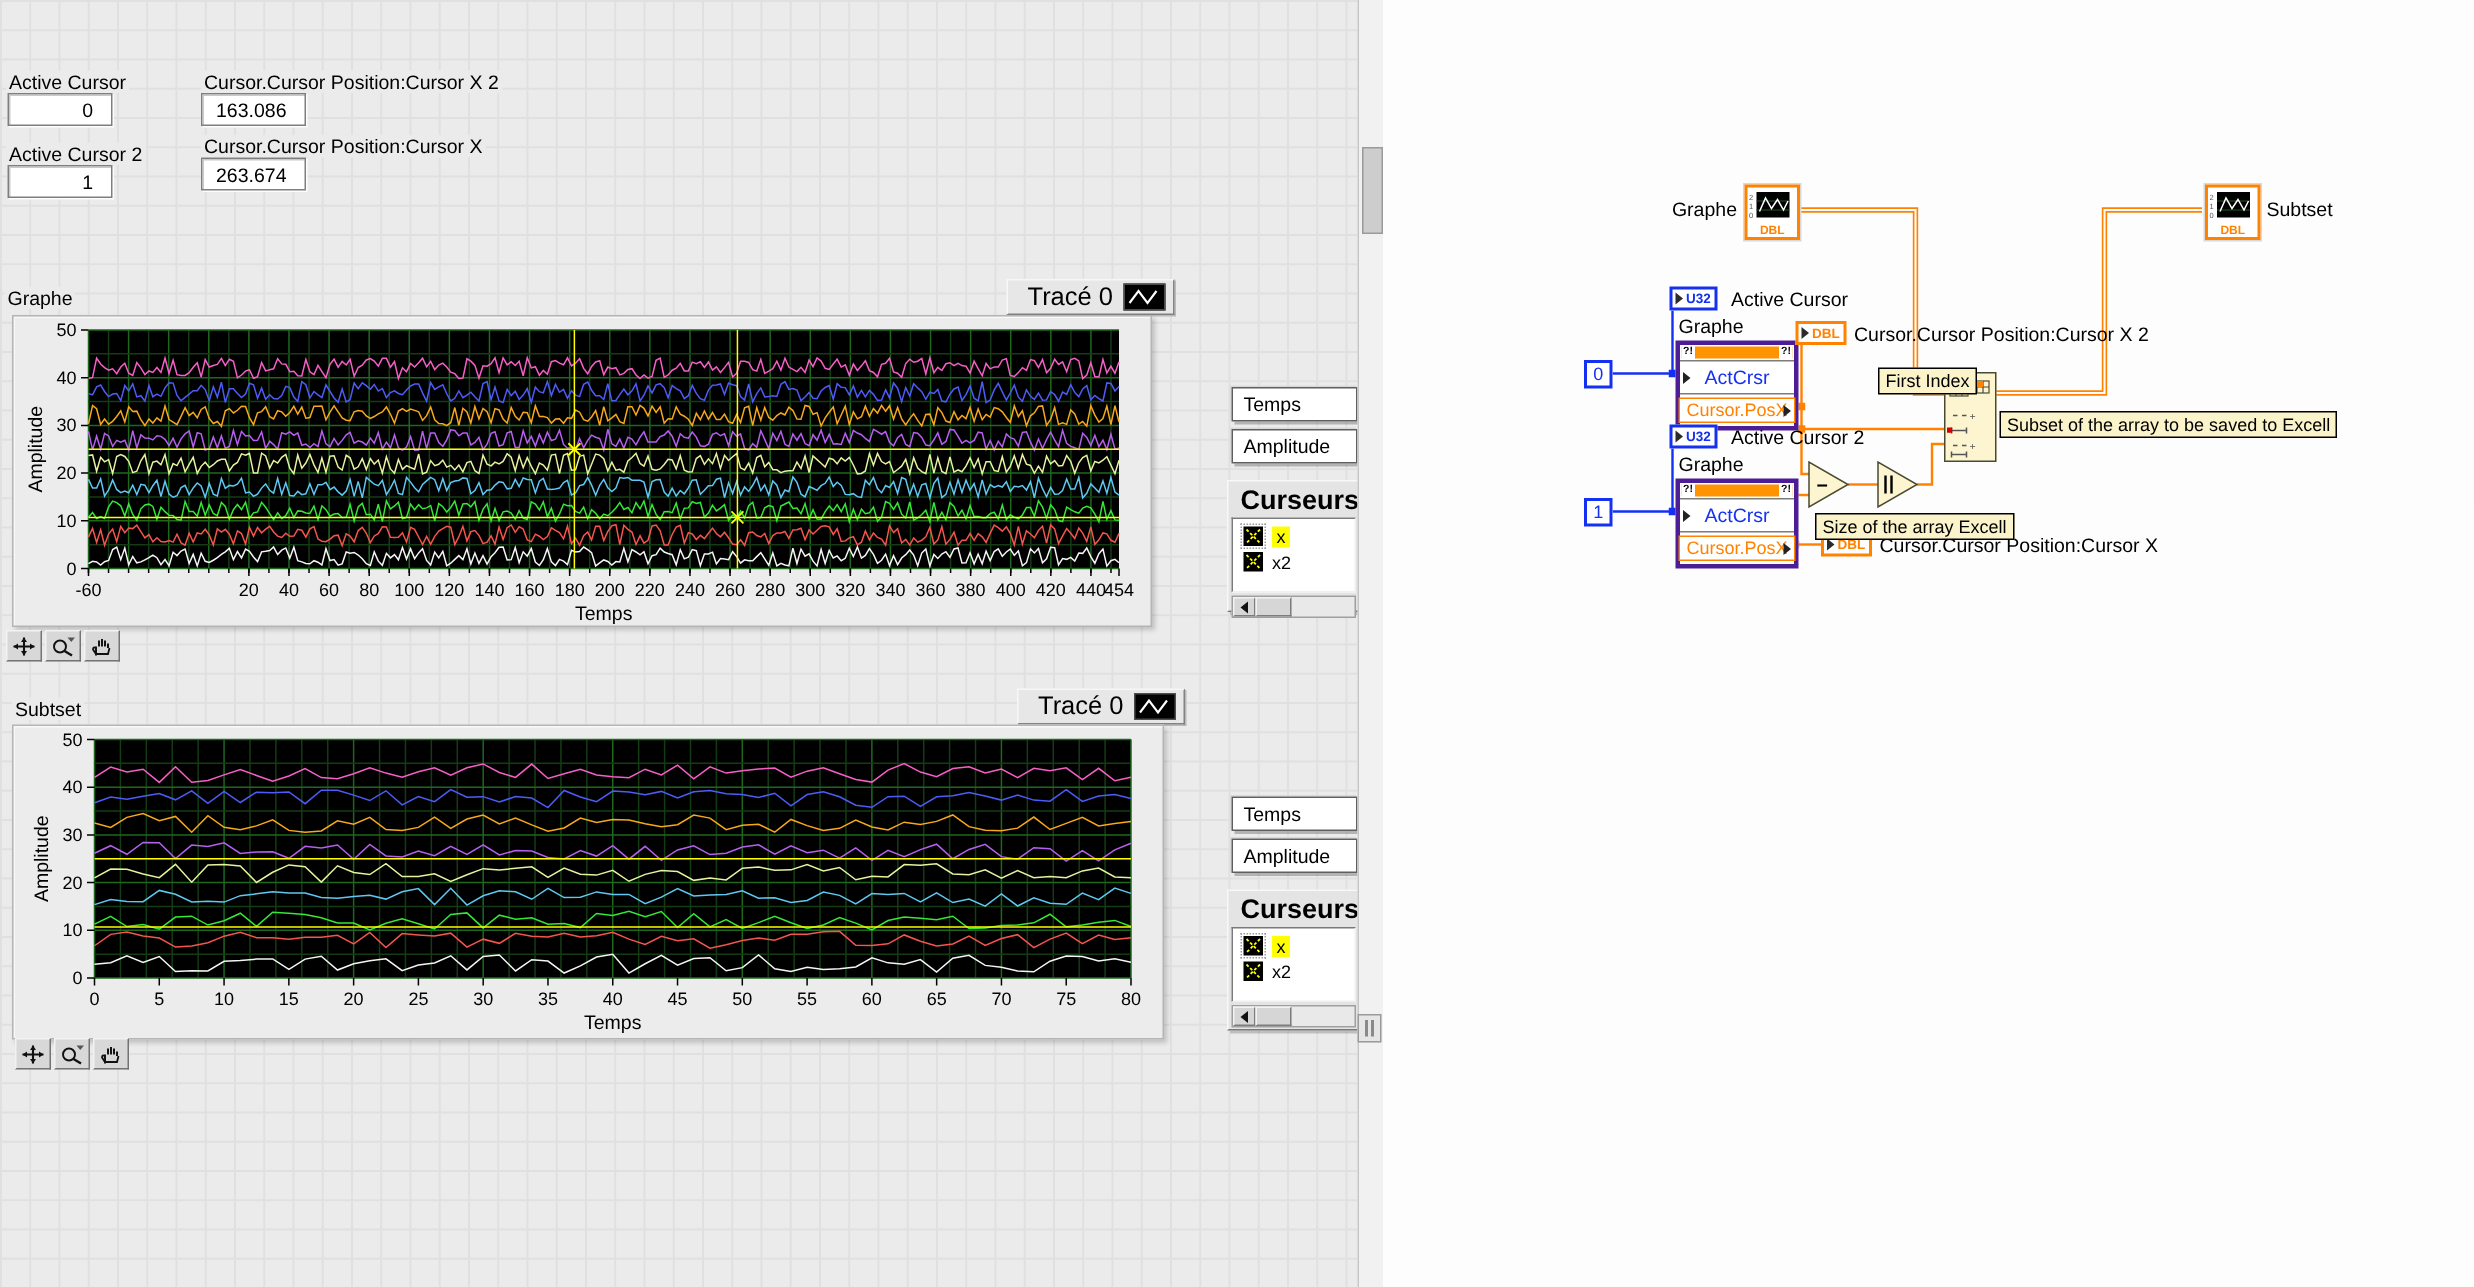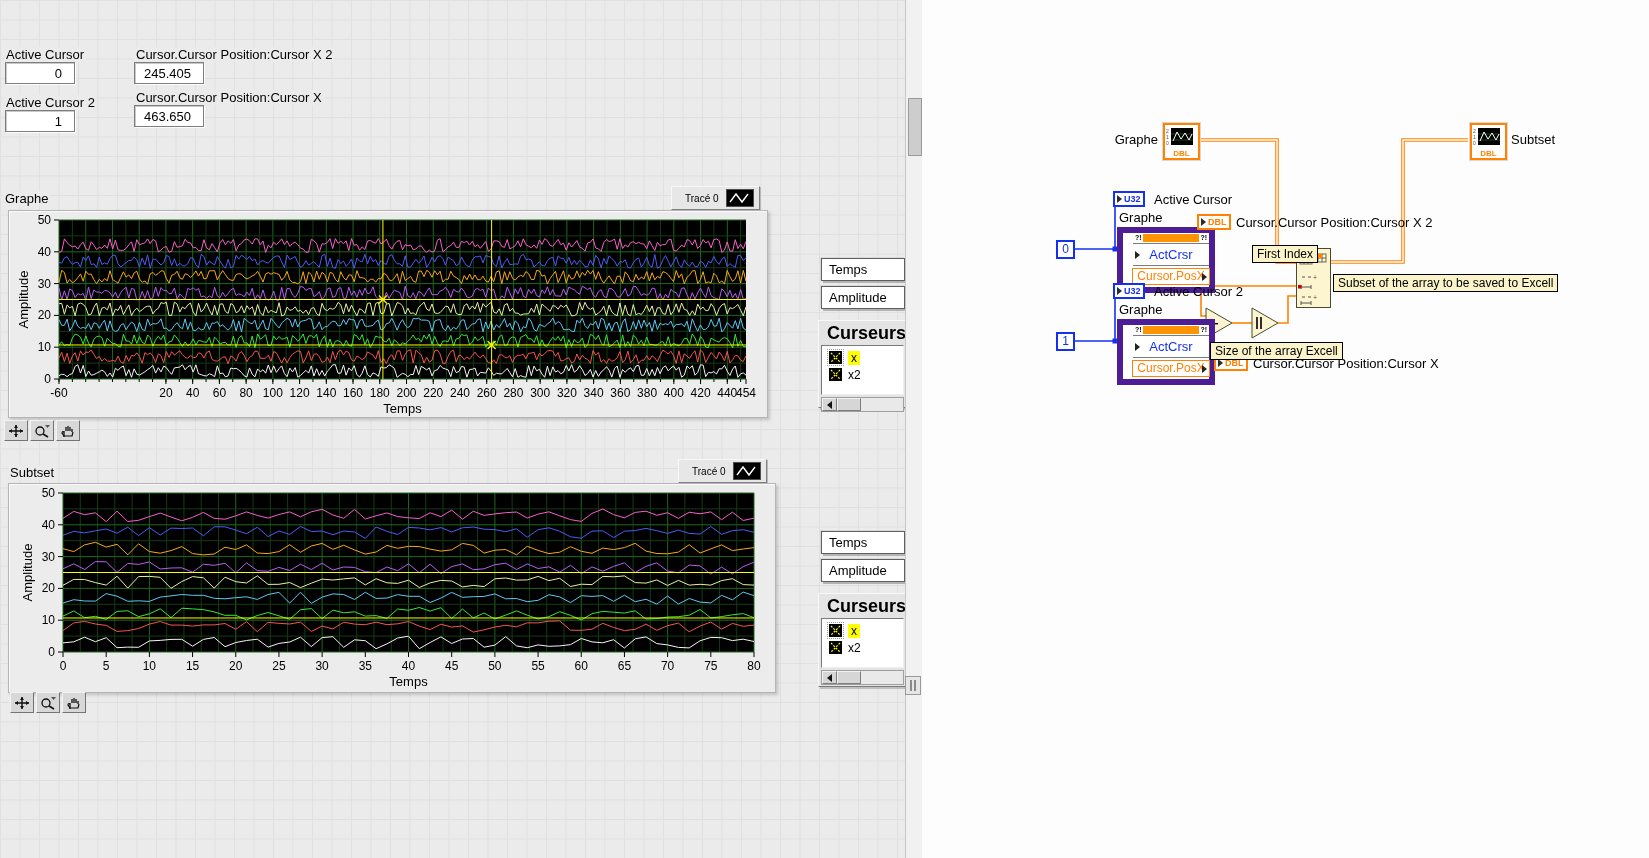--- a/index.html
+++ b/index.html
@@ -13,21 +13,21 @@
   .fp-label{position:absolute;font-size:13px;line-height:15px;background:#ebebeb;padding:0 2px;white-space:nowrap;}
   .numctl{position:absolute;width:70px;height:22px;background:#fff;border:1px solid #7e7e7e;
           box-shadow:inset 1px 1px 0 #c9c9c9,1px 1px 0 #fdfdfd;font-size:13px;text-align:right;
           line-height:22px;padding-right:12px;box-sizing:border-box;}
   .gframe{position:absolute;background:#ececec;border:1px solid #b5b5b5;
           box-shadow:inset 1px 1px 0 #f9f9f9,2px 2px 3px rgba(0,0,0,0.18);}
   .gframe svg{display:block;}
   .legend{position:absolute;height:22px;display:flex;align-items:center;gap:7px;padding:0 5px 0 13px;
           background:#e7e7e7;border:1px solid;border-color:#f7f7f7 #828282 #828282 #f7f7f7;
           box-shadow:1px 1px 0 #b9b9b9;}
-  .legend .txt{font-size:10px;}
+  .legend .txt{font-size:17px;}
   .legend .licon{width:26px;height:16px;background:#000;border:1px solid #4c4c4c;}
   .scalebox{position:absolute;width:84px;height:23px;background:#fff;border:1px solid #5f5f5f;
             box-shadow:2px 2px 0 rgba(110,110,110,.45),-1px -1px 0 #d9d9d9;
             font-size:13px;line-height:21px;padding-left:7px;box-sizing:border-box;}
   .curspal{position:absolute;width:87px;background:#e4e4e4;border:1px solid;
            border-color:#f8f8f8 #7a7a7a #7a7a7a #f8f8f8;box-shadow:2px 2px 0 rgba(110,110,110,.35);}
   .curspal .hdr{font-weight:bold;font-size:18px;padding:2px 0 1px 8px;}
   .curspal .list{background:#fff;border:1px solid;border-color:#7a7a7a #f0f0f0 #f0f0f0 #7a7a7a;
                  margin:0 2px;height:50px;padding:3px 0 0 5px;box-sizing:border-box;}
   .crow{display:flex;align-items:center;gap:4px;height:17px;font-size:12px;}
@@ -54,21 +54,21 @@
   .flabel{position:absolute;background:#fbf3c9;border:1px solid #000;font-size:12px;line-height:14px;
           padding:1px 4px;white-space:nowrap;z-index:3;}
   .term{position:absolute;height:12px;display:flex;align-items:center;gap:2px;background:#fff;
         padding:0 2px;z-index:2;}
   .term.u32{border:2px solid #1430f0;color:#1430f0;}
   .term.dbl{border:2px solid #ff8200;color:#ff8200;}
   .tarrow{width:0;height:0;border-left:5px solid #2b2b2b;border-top:4px solid transparent;border-bottom:4px solid transparent;}
   .tt{font-size:9px;font-weight:bold;line-height:10px;}
   .bconst{position:absolute;width:15px;height:15px;border:2px solid #1430f0;background:#fff;color:#1430f0;
           font-size:12px;text-align:center;line-height:15px;z-index:2;}
-  .pn{position:absolute;width:76px;background:#fff;border:6px solid #4c1d95;z-index:2;box-sizing:content-box;padding-left:10px;}
+  .pn{position:absolute;width:76px;background:#fff;border:3px solid #4c1d95;z-index:2;box-sizing:content-box;}
   .pnbar{height:8px;background:#ff9400;margin:1px;position:relative;}
   .pnbar .q{position:absolute;top:-1px;font-size:7px;line-height:10px;background:#fff;padding:0 1px;color:#000;font-weight:bold;}
   .pnbar .q.l{left:0;} .pnbar .q.r{right:0;}
   .pnrow{height:21px;border-top:1px solid #7c7c7c;display:flex;align-items:center;justify-content:center;
          position:relative;font-size:13px;}
   .pnrow.actcrsr{color:#1430f0;}
   .pnrow.posx{color:#ff8200;font-size:12px;}
   .pnrow.posx .inner{border:1px solid #ff8200;line-height:15px;padding:0 4px;}
   .ain{position:absolute;left:2px;top:50%;margin-top:-4px;width:0;height:0;
        border-left:5px solid #222;border-top:4px solid transparent;border-bottom:4px solid transparent;}
@@ -88,24 +88,24 @@
 
   <div class="fp">
 
     <div class="fp-label" style="left:4px;top:47px;">Active Cursor</div>
     <div class="numctl" style="left:5px;top:62px;">0</div>
 
     <div class="fp-label" style="left:4px;top:95px;">Active Cursor 2</div>
     <div class="numctl" style="left:5px;top:110px;">1</div>
 
     <div class="fp-label" style="left:134px;top:47px;">Cursor.Cursor Position:Cursor X 2</div>
-    <div class="numctl" style="left:134px;top:62px;">245.405</div>
+    <div class="numctl" style="left:134px;top:62px;">163.086</div>
 
     <div class="fp-label" style="left:134px;top:90px;">Cursor.Cursor Position:Cursor X</div>
-    <div class="numctl" style="left:134px;top:105px;">463.650</div>
+    <div class="numctl" style="left:134px;top:105px;">263.674</div>
 
     <div class="fp-label" style="left:3px;top:191px;">Graphe</div>
     <div class="legend" style="left:671px;top:186px;">
       <span class="txt">Tracé 0</span>
       <span class="licon">
         <svg width="26" height="16">
             <polyline points="3,12 9,4 15,12 21,4" fill="none" stroke="#fff" stroke-width="1.4"></polyline>
           </svg>
       </span>
     </div>

